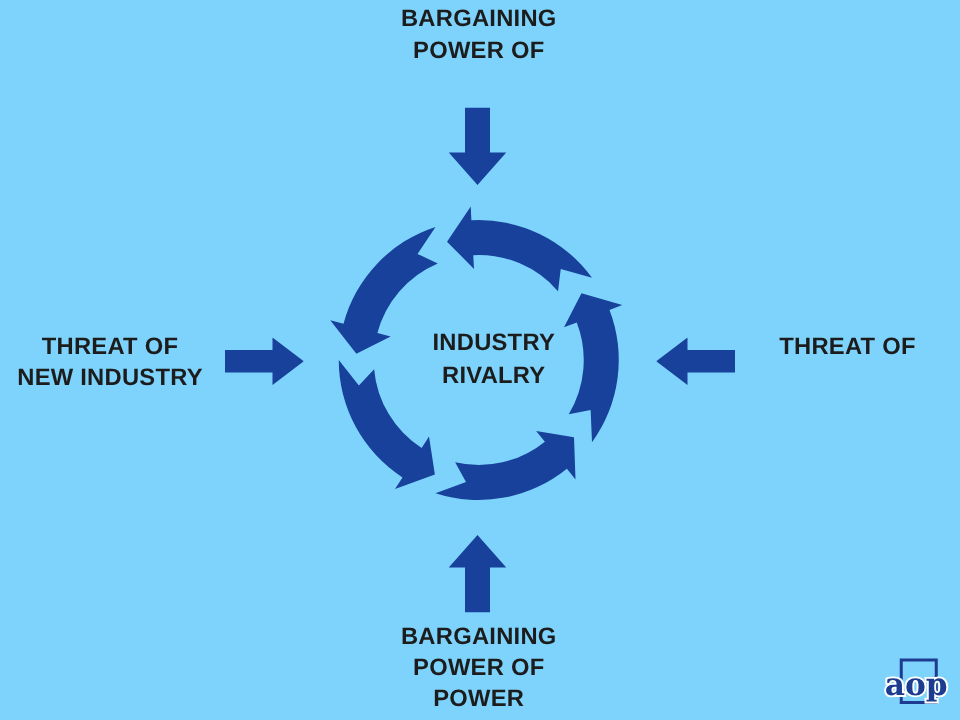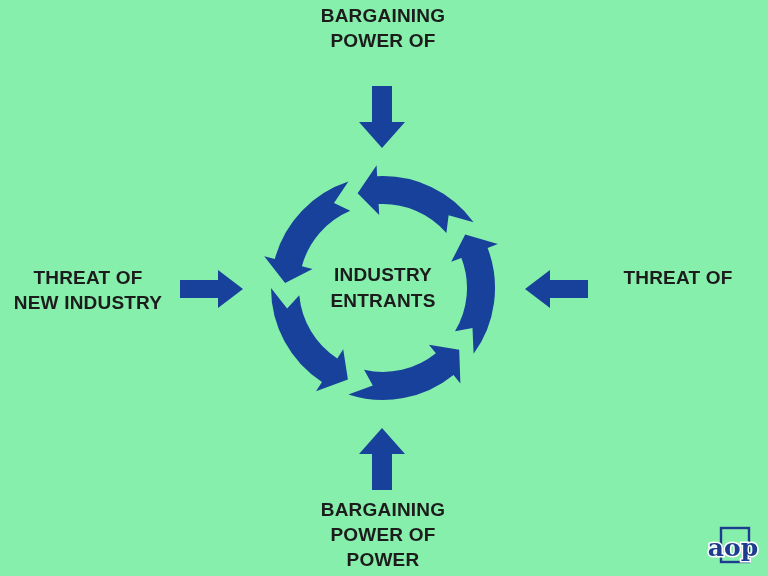--- a/index.html
+++ b/index.html
@@ -1,31 +1,31 @@
 <!DOCTYPE html>
 <html style="--accent: #17419A; --logo: #1E3C8F; --text: #1C1C1C;"><head>
 <meta charset="utf-8">
 <style>
   html,body{margin:0;padding:0}
   body{
     width:768px;height:576px;background:#fff;
     font-family:"Liberation Sans",sans-serif;
     position:relative;overflow:hidden;
   }
-  .canvas{position:absolute;inset:0;background:#86efac}
+  .canvas{position:absolute;inset:0;background:#7dd3fc}
   .label{
     position:absolute;text-align:center;font-weight:bold;
     font-size:19px;line-height:25px;letter-spacing:.2px;
     color:var(--text,#1c1c1c);
   }
   .label-top{left:283px;top:3px;width:200px}
   .label-left{left:7px;top:265px;width:162px}
   .label-right{left:597px;top:265px;width:162px}
   .label-bottom{left:283px;top:497px;width:200px}
-  .label-center{left:303px;top:262px;width:160px;line-height:26px}
+  .label-center{left:315px;top:262px;width:160px;line-height:26px}
   .arrow{position:absolute;color:var(--accent,#17419a)}
   .arrow-top{left:359px;top:86px}
   .arrow-bottom{left:359px;top:428px}
   .arrow-left-side{left:180px;top:270px}
   .arrow-right-side{left:525px;top:270px}
   .cycle{position:absolute;left:258px;top:163px;color:var(--accent,#17419a)}
   .logo{position:absolute;left:700px;top:518px;color:var(--logo,#1e3c8f)}
   .logo text{
     font-family:"DejaVu Serif","Liberation Serif",serif;
     font-weight:bold;font-size:25px;
@@ -66,21 +66,21 @@
   <svg class="cycle" width="250" height="250" viewBox="-125 -125 250 250">
       <path d="M90.6,-65.8 A112,112 0 0 0 -5.9,-111.8 L-6.4,-122.8 L-25.4,-94.7 L-3.8,-72.9 L-4.4,-83.9 A84,84 0 0 1 63.4,-55.1 L65.6,-72.8 Z" fill="currentColor"></path>
       <path d="M90.6,65.8 A112,112 0 0 0 104.6,-40.1 L114.8,-44.1 L82.2,-53.4 L68.2,-26.2 L78.4,-30.1 A84,84 0 0 1 72.0,43.3 L89.5,39.9 Z" fill="currentColor"></path>
       <path d="M-34.6,106.5 A112,112 0 0 0 70.5,87.0 L77.4,95.6 L76.2,61.7 L45.9,56.7 L52.9,65.3 A84,84 0 0 1 -18.9,81.8 L-10.2,97.5 Z" fill="currentColor"></path>
       <path d="M-112.0,0.0 A112,112 0 0 0 -61.0,93.9 L-67.0,103.2 L-35.1,91.5 L-39.8,61.2 L-45.7,70.4 A84,84 0 0 1 -83.7,7.3 L-95.9,20.4 Z" fill="currentColor"></path>
       <path d="M-34.6,-106.5 A112,112 0 0 0 -108.2,-29.0 L-118.8,-31.8 L-97.9,-5.1 L-70.5,-18.9 L-81.1,-21.7 A84,84 0 0 1 -32.8,-77.3 L-49.0,-84.9 Z" fill="currentColor"></path>
     </svg>
 
   <div class="label label-center">
     <div>INDUSTRY</div>
-    <div>ENTRANTS</div>
+    <div>RIVALRY</div>
   </div>
 
   <svg class="arrow arrow-bottom" width="46" height="62" viewBox="0 0 46 62">
     <polygon fill="currentColor" points="13,62 33,62 33,26 46,26 23,0 0,26 13,26"></polygon>
   </svg>
 
   <div class="label label-bottom">
     <div>BARGAINING</div>
     <div>POWER OF</div>
     <div>POWER</div>

